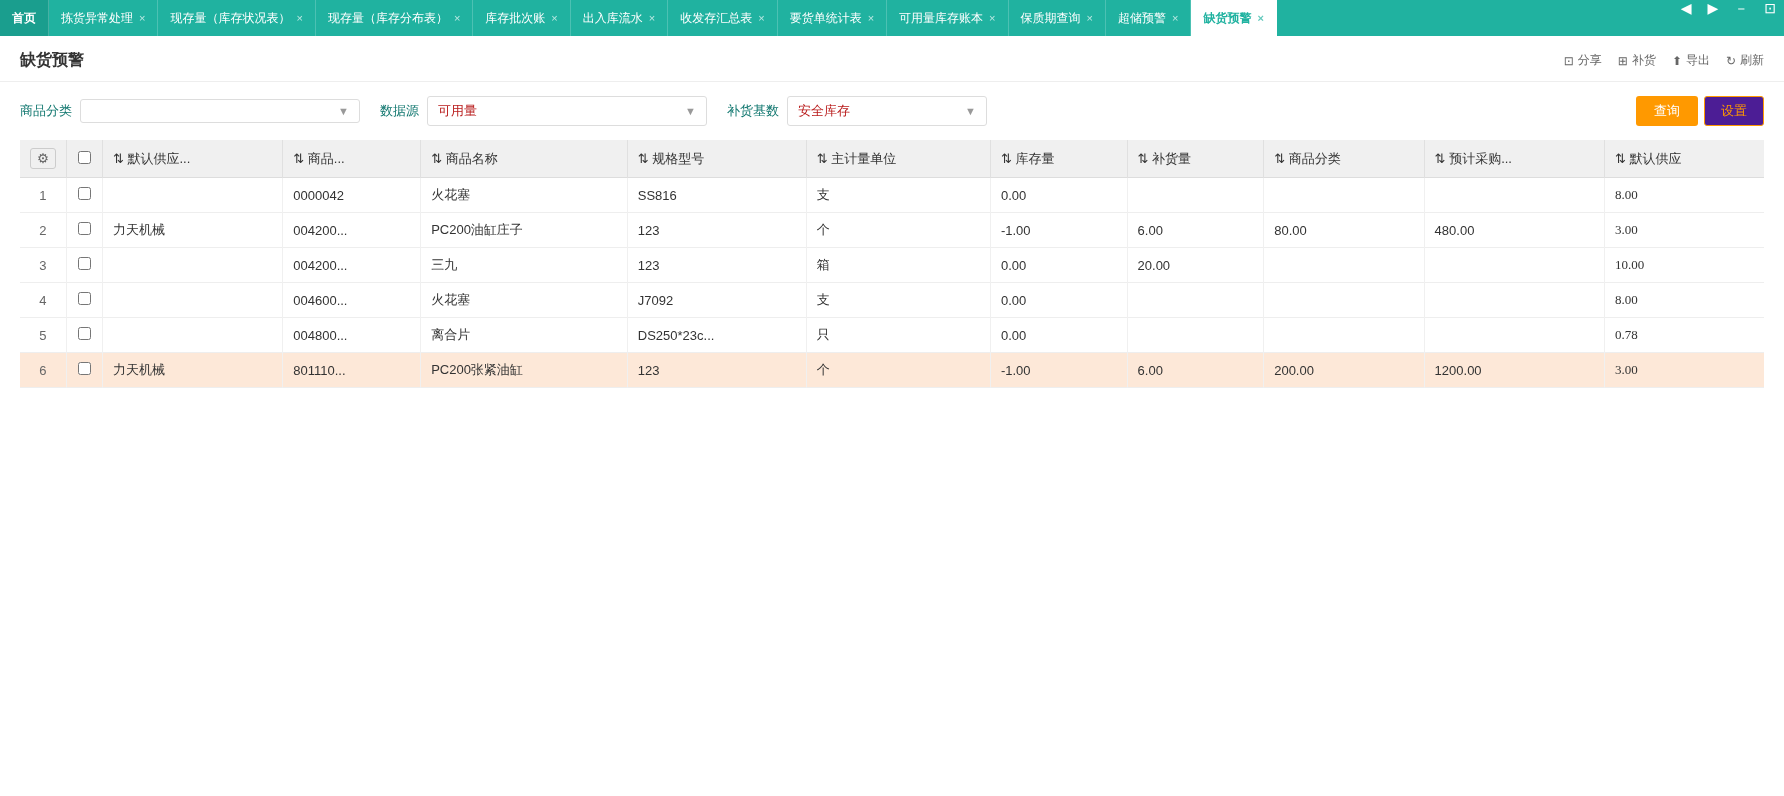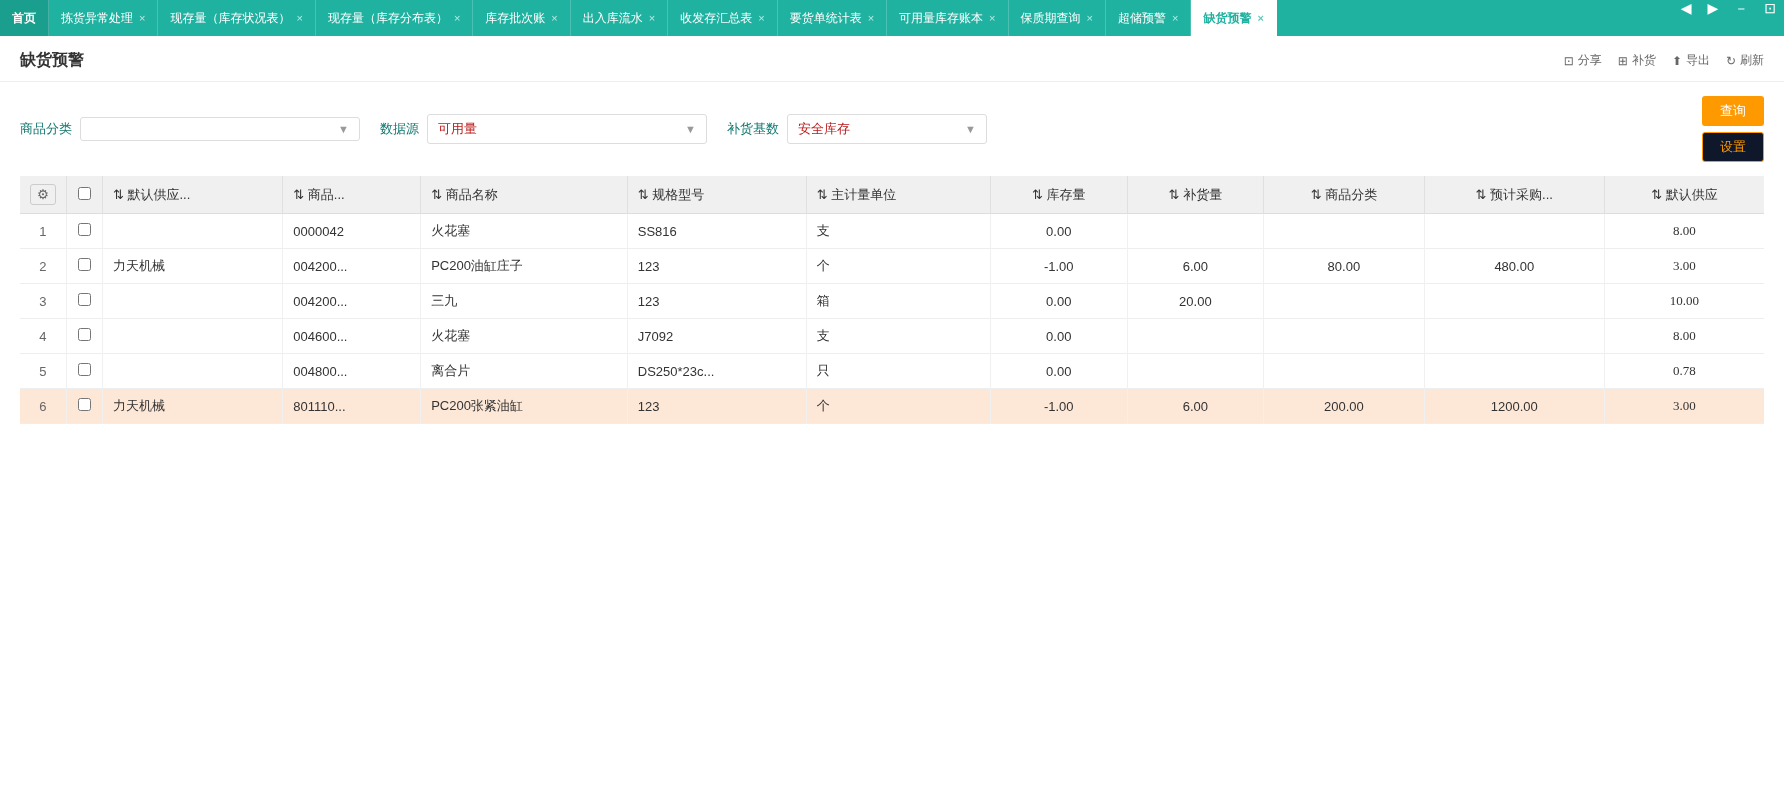--- a/index.html
+++ b/index.html
@@ -126,31 +126,31 @@
       background: #f90;
       color: #fff;
       border: none;
       padding: 6px 18px;
       border-radius: 3px;
       cursor: pointer;
       font-size: 13px;
       margin-left: auto;
     }
     .btn-settings {
-      background: #0f172a;
+      background: #4c1d95;
       color: #f90;
       border: 1px solid #f90;
       padding: 5px 16px;
       border-radius: 3px;
       cursor: pointer;
       font-size: 13px;
     }
     .filter-right {
       display: flex;
-      flex-direction: column;
+      flex-direction: row;
       gap: 6px;
       margin-left: auto;
     }
 
     
     .table-container {
       padding: 0 20px;
     }
     table {
       width: 100%;
@@ -175,21 +175,21 @@
     }
     tbody tr.highlighted {
       background: #fde8d8;
     }
     tbody td {
       padding: 8px 10px;
       color: #333;
       border-right: 1px solid #f0f0f0;
     }
     tbody td:last-child { border-right: none; font-family: Liberation Serif, serif; }
-    .td-num { text-align: center; }
+    .td-num { text-align: left; }
     .td-center { text-align: center; }
     .row-num { color: #666; text-align: center; }
     .checkbox-cell { text-align: center; }
 
     .gear-btn {
       background: none;
       border: 1px solid #ccc;
       border-radius: 3px;
       padding: 2px 6px;
       cursor: pointer;

